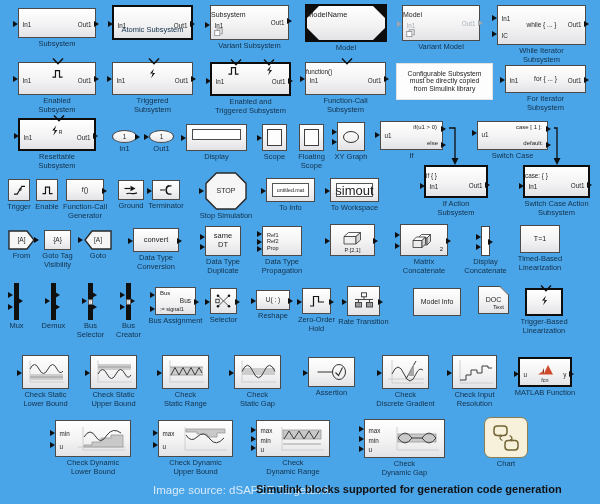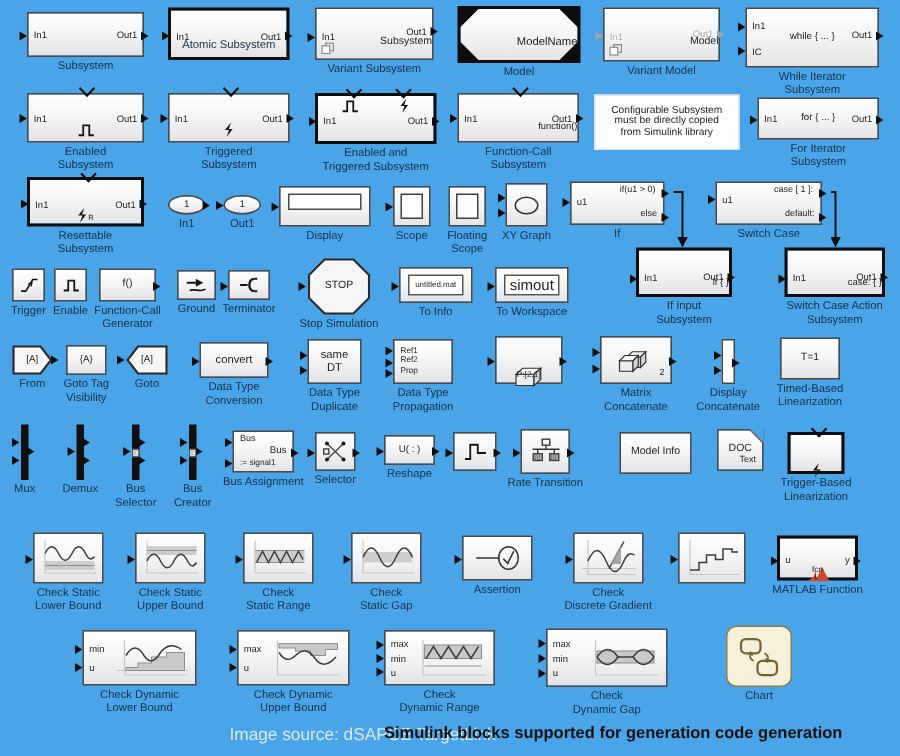--- a/index.html
+++ b/index.html
@@ -8,21 +8,21 @@
   .block.bold{border:2px solid #0d0d0d;}
   .shape-octagon,.shape-pent-right,.shape-pent-left{border:none;background:transparent;}
   .shape-oval{border-radius:50%;}
   .shape-bar{background:#101010;border:none;}
   .shape-bar-white{background:#fff;border:1px solid #444;}
   .shape-chart{background:#f7f0da;border:1.5px solid #8d7d4f;border-radius:7px;}
   .shape-note{background:#fdfdfd;border:1px solid #e3e3e3;}
   .shapesvg{position:absolute;left:0;top:0;}
   .ct{position:absolute;font-size:6.5px;color:#1d1d1d;line-height:1.15;white-space:pre-line;}
   .ic{position:absolute;display:flex;align-items:center;justify-content:center;}
-  .c-tc{top:18px;left:0;right:0;text-align:right;justify-content:center;}
+  .c-tc{top:5px;left:0;right:0;text-align:left;justify-content:center;}
   .c-tcl{top:1px;left:20%;}
   .c-tcr{top:1px;right:20%;}
   .c-tl{top:2px;left:4px;}
   .c-tr{top:2px;right:5px;}
   .c-ml{top:50%;left:4px;transform:translateY(-50%);text-align:left;}
   .c-mc{top:50%;left:0;right:0;transform:translateY(-50%);text-align:center;justify-content:center;}
   .c-mr{top:50%;right:4px;transform:translateY(-50%);}
   .c-bl{bottom:2px;left:4px;}
   .c-bc{bottom:1.5px;left:0;right:0;text-align:center;justify-content:center;}
   .c-br{bottom:2px;right:4px;}
@@ -270,21 +270,21 @@
       <div class="ct c-br" style="font-size: 6px;">default:</div>
     </div>
     <div class="blabel" style="left: 452.5px; top: 152px;">Switch Case</div>
     <div class="block shape-rect bold" style="left: 424px; top: 165px; width: 64px; height: 33px;">
       <div class="pin" style="top: 15.64px;"></div>
       <div class="plin" style="top: 19.14px;">In1</div>
       <div class="pout" style="top: 14.65px;"></div>
       <div class="plout" style="top: 18.15px;">Out1</div>
       <div class="ct c-tc" style="font-size: 6.3px;">if { }</div>
     </div>
-    <div class="blabel" style="left: 396px; top: 200px;">If Input
+    <div class="blabel" style="left: 396px; top: 200px;">If Action
 Subsystem</div>
     <div class="block shape-rect bold" style="left: 523px; top: 165px; width: 67px; height: 33px;">
       <div class="pin" style="top: 15.64px;"></div>
       <div class="plin" style="top: 19.14px;">In1</div>
       <div class="pout" style="top: 14.65px;"></div>
       <div class="plout" style="top: 18.15px;">Out1</div>
       <div class="ct c-tc" style="font-size: 6.3px;">case: { }</div>
     </div>
     <div class="blabel" style="left: 496.5px; top: 200px;">Switch Case Action
 Subsystem</div>
@@ -340,21 +340,21 @@
       <div class="ct c-mc" style="font-size: 7px;">STOP</div>
     </div>
     <div class="blabel" style="left: 166px; top: 212px;">Stop Simulation</div>
     <div class="block shape-rect" style="left: 266px; top: 178px; width: 49px; height: 24px;">
       <div class="pin" style="top: 8.5px;"></div>
       <div class="innerbox" style="font-size: 5.3px;">untitled.mat</div>
     </div>
     <div class="blabel" style="left: 230.5px; top: 204px;">To Info</div>
     <div class="block shape-rect" style="left: 330px; top: 178px; width: 49px; height: 24px;">
       <div class="pin" style="top: 8.5px;"></div>
-      <div class="innerbox" style="font-size: 10px;">simout</div>
+      <div class="innerbox" style="font-size: 13px;">simout</div>
     </div>
     <div class="blabel" style="left: 294.5px; top: 204px;">To Workspace</div>
     <div class="block shape-pent-right" style="left: 8px; top: 230px; width: 27px; height: 20px;">
       <div class="shapesvg"><svg width="27" height="20" viewBox="0 0 27 20">
           <polygon points="1,1 19,1 26,10 19,19 1,19" fill="#f6f6f7" stroke="#2a2a2a" stroke-width="1.4"></polygon>
         </svg></div>
       <div class="pout" style="top: 6.5px;"></div>
       <div class="ct c-mc" style="font-size: 6.5px;">[A]</div>
     </div>
     <div class="blabel" style="left: -38.5px; top: 252px;">From</div>
@@ -510,20 +510,22 @@
     <div class="blabel" style="left: 213px; top: 312px;">Reshape</div>
     <div class="block shape-rect" style="left: 302px; top: 288px; width: 29px; height: 26px;">
       <div class="pin" style="top: 9.5px;"></div>
       <div class="pout" style="top: 9.5px;"></div>
       <div class="ic c-mc">
         <svg width="16" height="14" viewBox="0 0 16 14">
           <path d="M1 12 H4.5 V2.5 H9.5 V8 H15" fill="none" stroke="#141414" stroke-width="1.2"></path>
         </svg>
       </div>
     </div>
+    <div class="blabel" style="left: 256.5px; top: 316px;">Zero-Order
+Hold</div>
     <div class="block shape-rect" style="left: 347px; top: 286px; width: 33px; height: 30px;">
       <div class="pin" style="top: 11.5px;"></div>
       <div class="pout" style="top: 11.5px;"></div>
       <div class="ic c-mc">
         <svg width="22" height="18" viewBox="0 0 22 18">
           <rect x="8.5" y="0.8" width="5" height="4" fill="none" stroke="#333" stroke-width="0.9"></rect>
           <path d="M11 4.8 V7.5 M2 7.5 H20 M5.5 7.5 V10.5 M16.5 7.5 V10.5" stroke="#333" stroke-width="0.9" fill="none"></path>
           <rect x="2.5" y="10.5" width="6" height="4.5" fill="#b9b9b9" stroke="#333" stroke-width="0.9"></rect>
           <rect x="13.5" y="10.5" width="6" height="4.5" fill="#b9b9b9" stroke="#333" stroke-width="0.9"></rect>
           <path d="M3.8 10.5 V15 M5.2 10.5 V15 M6.6 10.5 V15 M14.8 10.5 V15 M16.2 10.5 V15 M17.6 10.5 V15" stroke="#666" stroke-width="0.6"></path>
@@ -629,20 +631,22 @@
 Discrete Gradient</div>
     <div class="block shape-rect" style="left: 452px; top: 355px; width: 45px; height: 34px;">
       <div class="pin" style="top: 13.5px;"></div>
       <div class="ic c-icc">
         <svg width="40" height="28" viewBox="0 0 40 28">
           <path d="M5 2 V25 H38" fill="none" stroke="#c6c6c6" stroke-width="0.8"></path>
           <path d="M5 22 H11 V17 H16 V12 H22 V15 H27 V8 H33 V10 H37" fill="none" stroke="#3c3c3c" stroke-width="1"></path>
         </svg>
       </div>
     </div>
+    <div class="blabel" style="left: 414.5px; top: 391px;">Check Input
+Resolution</div>
     <div class="block shape-rect bold" style="left: 518px; top: 357px; width: 54px; height: 30px;">
       <div class="pin" style="top: 11.5px;"></div>
       <div class="plin" style="top: 15px;">u</div>
       <div class="pout" style="top: 11.5px;"></div>
       <div class="plout" style="top: 15px;">y</div>
       <div class="ic c-tc">
         <svg width="17" height="13" viewBox="0 0 17 13">
           <path d="M1 10.5 L5.5 7.5 L7 9.5 L11 1 L16 10.5 Z" fill="#cf4a2b"></path>
           <path d="M5.5 7.5 L7 4 V9.5 Z" fill="#7e2813"></path>
         </svg>

